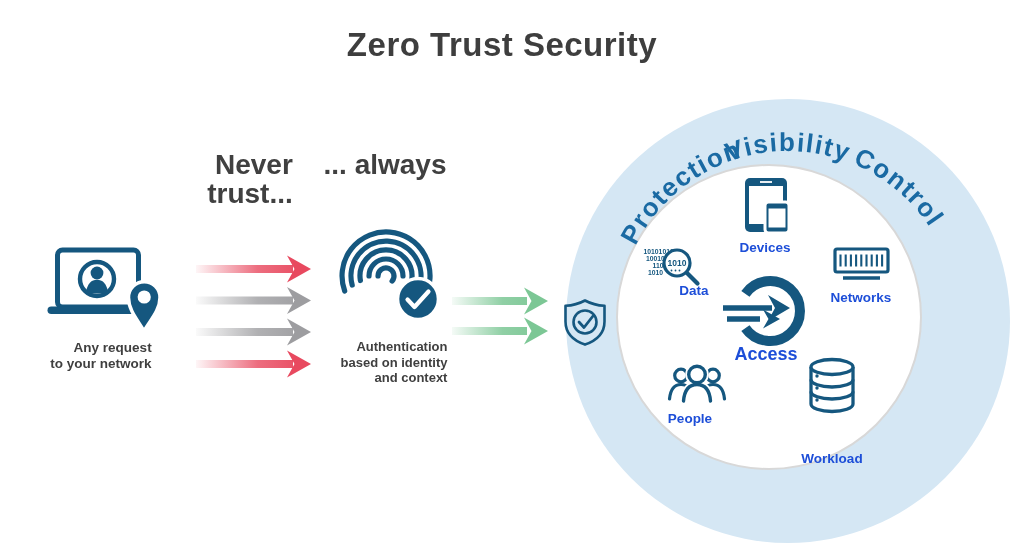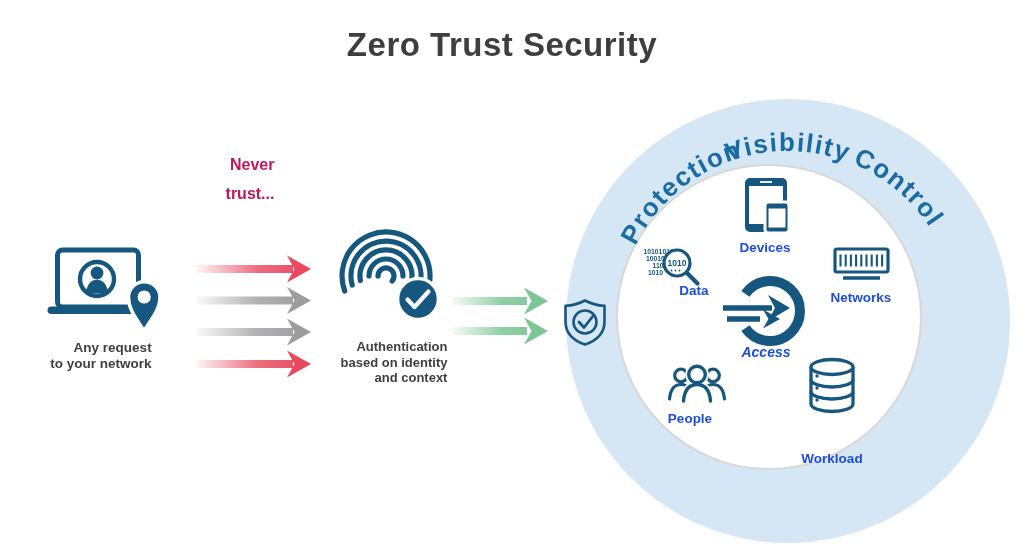--- a/index.html
+++ b/index.html
@@ -6,31 +6,31 @@
   .stage{
     position:relative;width:1024px;height:555px;background:#ffffff;overflow:hidden;
     font-family:"Liberation Sans", sans-serif;
   }
   .stage svg{position:absolute;left:0;top:0;}
   .lbl{
     position:absolute;transform:translateX(-50%);
     font-weight:bold;text-align:right;white-space:nowrap;line-height:1.15;
   }
   .title{left:502px;top:26px;font-size:33px;color:#3e3e3e;letter-spacing:.5px;}
-  .col-head{font-size:16px;color:#be185d;line-height:29px;}
+  .col-head{font-size:28px;color:#404040;line-height:29px;}
   .never{left:250px;top:150px;}
   .always{left:385px;top:150px;}
   .cap{font-size:13px;color:#3f3f3f;line-height:15.5px;}
   .req{left:101px;top:340px;font-size:13.5px;}
   .auth{left:394px;top:339px;}
   .ring-lbl{font-size:13.5px;color:#1d4ed8;}
   .devices-lbl{left:765px;top:240px;}
   .data-lbl{left:670px;top:283px;margin-left:24px;}
   .networks-lbl{left:861px;top:290px;}
-  .access-lbl{left:766px;top:344px;font-size:14px;font-style:italic;}
+  .access-lbl{left:766px;top:344px;font-size:18px;}
   .people-lbl{left:690px;top:411px;}
   .workload-lbl{left:832px;top:411px;margin-top:40px;}
 </style>
 </head>
 <body>
 
 <div class="stage">
 
   <svg width="1024" height="555" viewBox="0 0 1024 555">
     <defs>
@@ -209,20 +209,21 @@
   </svg>
 
   <div class="lbl title">Zero Trust Security</div>
 
   <div class="lbl col-head never">
     <div>Never</div>
     <div>trust...</div>
   </div>
 
   <div class="lbl col-head always">
+    <div>... always</div>
   </div>
 
   <div class="lbl cap req">
     <div>Any request</div>
     <div>to your network</div>
   </div>
 
   <div class="lbl cap auth">
     <div>Authentication</div>
     <div>based on identity</div>

